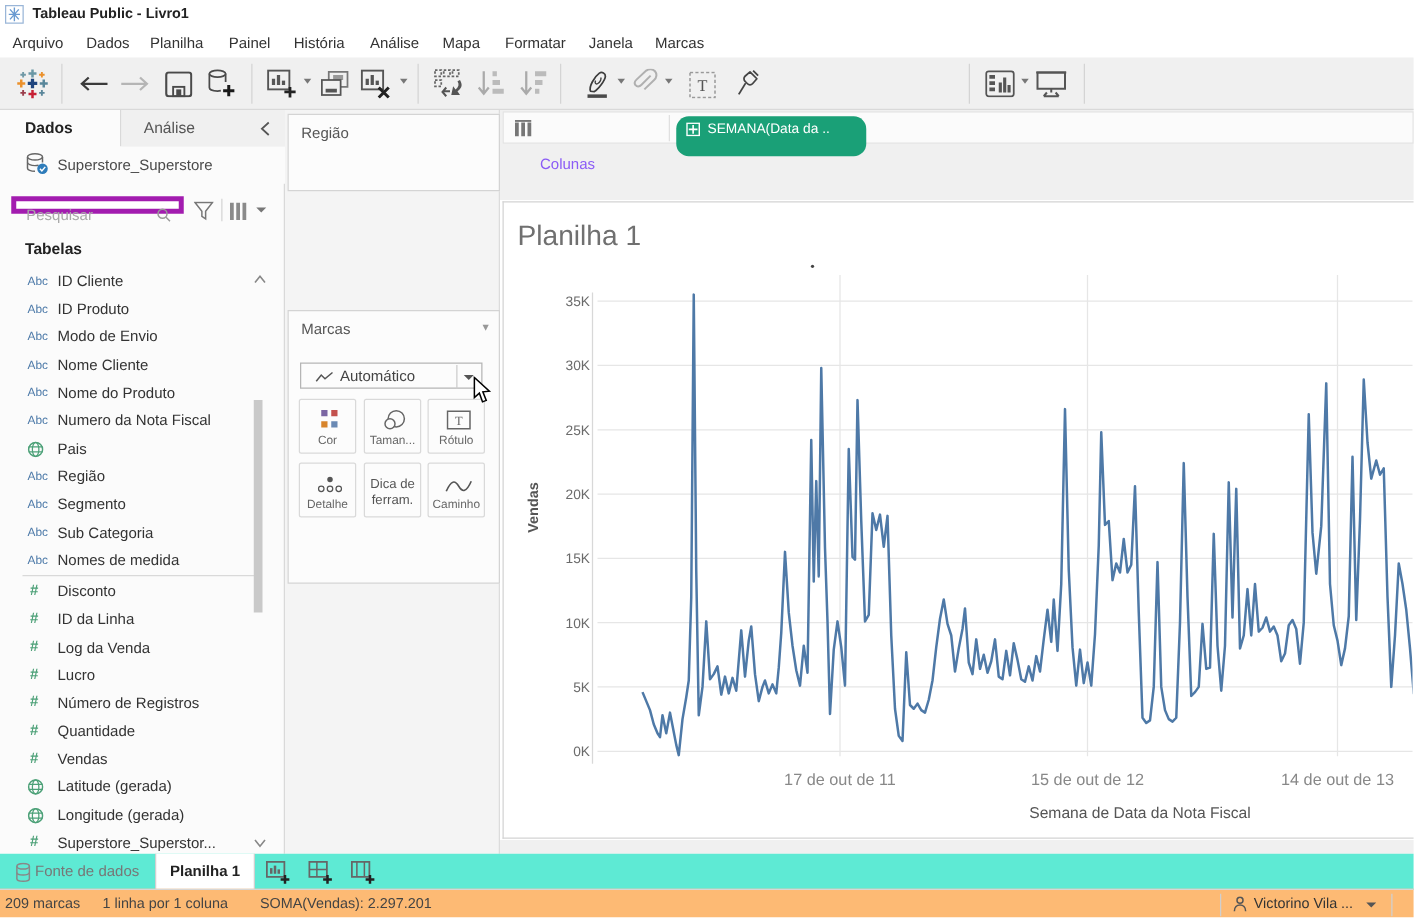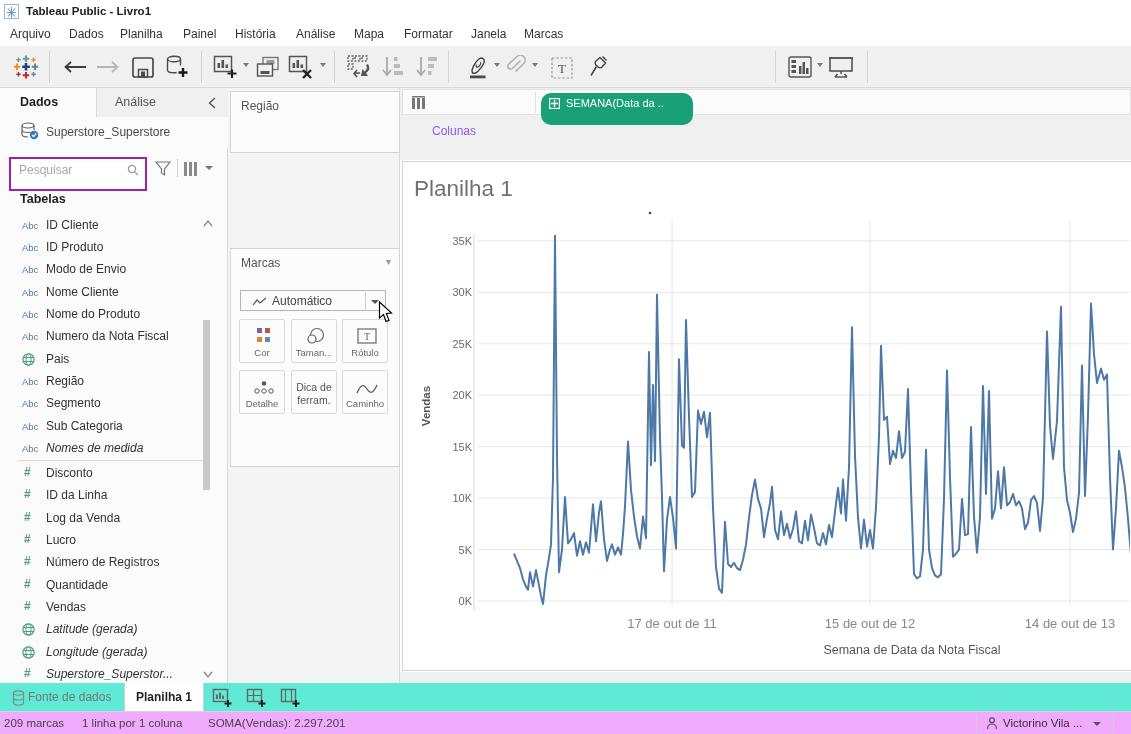--- a/index.html
+++ b/index.html
@@ -21,46 +21,46 @@
 
 #leftpane { position:absolute; left:0; top:88px; width:228px; height:595px; background:#fbfbfb; border-right:1px solid #d9d9d9; }
 #tabs { position:absolute; left:0; top:0; width:228px; height:30px; background:#f0f0f0; }
 #tabline { position:absolute; left:97px; top:29px; width:131px; height:1px; background:#d9d9d9; }
 #tab-dados { position:absolute; left:0; top:0; width:97px; height:30px; background:#fbfbfb; border-right:1px solid #d9d9d9; font-size:12.5px; font-weight:bold; color:#222; padding:7px 0 0 20px; }
 #tab-analise { position:absolute; left:97px; top:0; font-size:12.5px; color:#555; padding:7px 0 0 18px; }
 #collapse { position:absolute; right:10px; top:6px; color:#666; font-size:12px; }
 .srcrow { position:absolute; left:0; top:29px; width:228px; height:30px; background:#fbfbfb; }
 .srctxt { position:absolute; left:46px; top:8px; font-size:12px; color:#4a4a4a; }
 #searchrow { position:absolute; left:0; top:66px; width:228px; height:30px; }
-#searchbox { position:absolute; left:9px; top:3px; width:138px; height:34px; background:#fff; border:2px solid #a21caf; }
+#searchbox { position:absolute; left:9px; top:3px; width:138px; height:14px; background:#fff; border:4px solid #a21caf; }
 #searchbox span { position:absolute; left:8px; top:4px; color:#a8a8a8; font-size:12px; }
 #tabelas { position:absolute; left:20px; top:104px; font-size:12.5px; font-weight:bold; color:#222; }
 .frow { position:absolute; left:0; width:200px; height:22px; }
 .flbl { position:absolute; left:46px; top:4px; font-size:12px; color:#333; white-space:nowrap; }
-.it { font-style:italic; }
+.it { }
 
 #midpane { position:absolute; left:228px; top:88px; width:172px; height:595px; background:#f4f4f4; border-right:1px solid #dcdcdc; }
 .card { position:absolute; left:2px; width:170px; background:#fcfcfc; border:1px solid #d4d4d4; }
 .cardlbl { position:absolute; left:10px; top:7px; font-size:12px; color:#555; }
 .mbtn { position:absolute; width:46px; height:44px; background:#fcfcfc; border:1px solid #d9d9d9; border-radius:2px; }
 .mbtn .l { position:absolute; bottom:4px; width:100%; text-align:center; font-size:9.5px; color:#666; }
 #autodrop { position:absolute; left:9px; top:41px; width:146px; height:21px; background:#fcfcfc; border:1px solid #b5b5b5; }
 
 #shelves { position:absolute; left:400px; top:88px; width:731px; height:72px; background:#f0f0f0; }
 .shelfrow { position:absolute; left:2px; width:729px; height:26px; background:#fbfbfb; border:1px solid #e2e2e2; }
 .shelflbl { position:absolute; left:29px; top:5px; font-size:12px; color:#8b5cf6;margin-top:29px; }
 .shelfdiv { position:absolute; left:132px; top:2px; width:1px; height:21px; background:#e0e0e0; }
 .pill { position:absolute; left:138px; top:3px; height:32px; border-radius:10px; background:#1aa077; color:#fff; font-size:11px; line-height:20px; text-align:left; }
 
 #sheet { position:absolute; left:402px; top:161px; width:729px; height:510px; background:#fff; border:1px solid #d4d4d4; border-right:none; }
 #sheettitle { position:absolute; left:11px; top:14px; font-size:22.5px; color:#707070; }
 
 #tabbar { position:absolute; left:0; top:683px; width:1131px; height:29px; background:#5eead4; }
 #gapstrip { position:absolute; left:400px; top:672px; width:731px; height:11px; background:#f0f0f0; }
-#statusbar { position:absolute; left:0; top:711px; width:1131px; height:23px; border-top:1px solid #d6d6d6; background:#f0abfc; font-size:11.5px; color:#444; }
+#statusbar { position:absolute; left:0; top:711px; width:1131px; height:23px; border-top:1px solid #d6d6d6; background:#fdba74; font-size:11.5px; color:#444; }
 #fonte { position:absolute; left:30px; top:7px; font-size:12px; color:#777; }
 #ptab { position:absolute; left:124px; top:0px; width:80px; height:29px; background:#fff; border-left:1px solid #d0d0d0; border-right:1px solid #d0d0d0; font-size:12px; font-weight:bold; color:#222; text-align:center; padding-top:7px; }
 </style>
 </head>
 <body>
 <div id="titlebar">
   <div class="logo">
     <svg width="13" height="13" viewBox="0 0 13 13">
       <path d="M6.5 1 V12 M2 6.5 H11 M3 2.5 L10 10.5 M10 2.5 L3 10.5" stroke="#6b9bd1" stroke-width="1.1" fill="none"></path>
     </svg>

